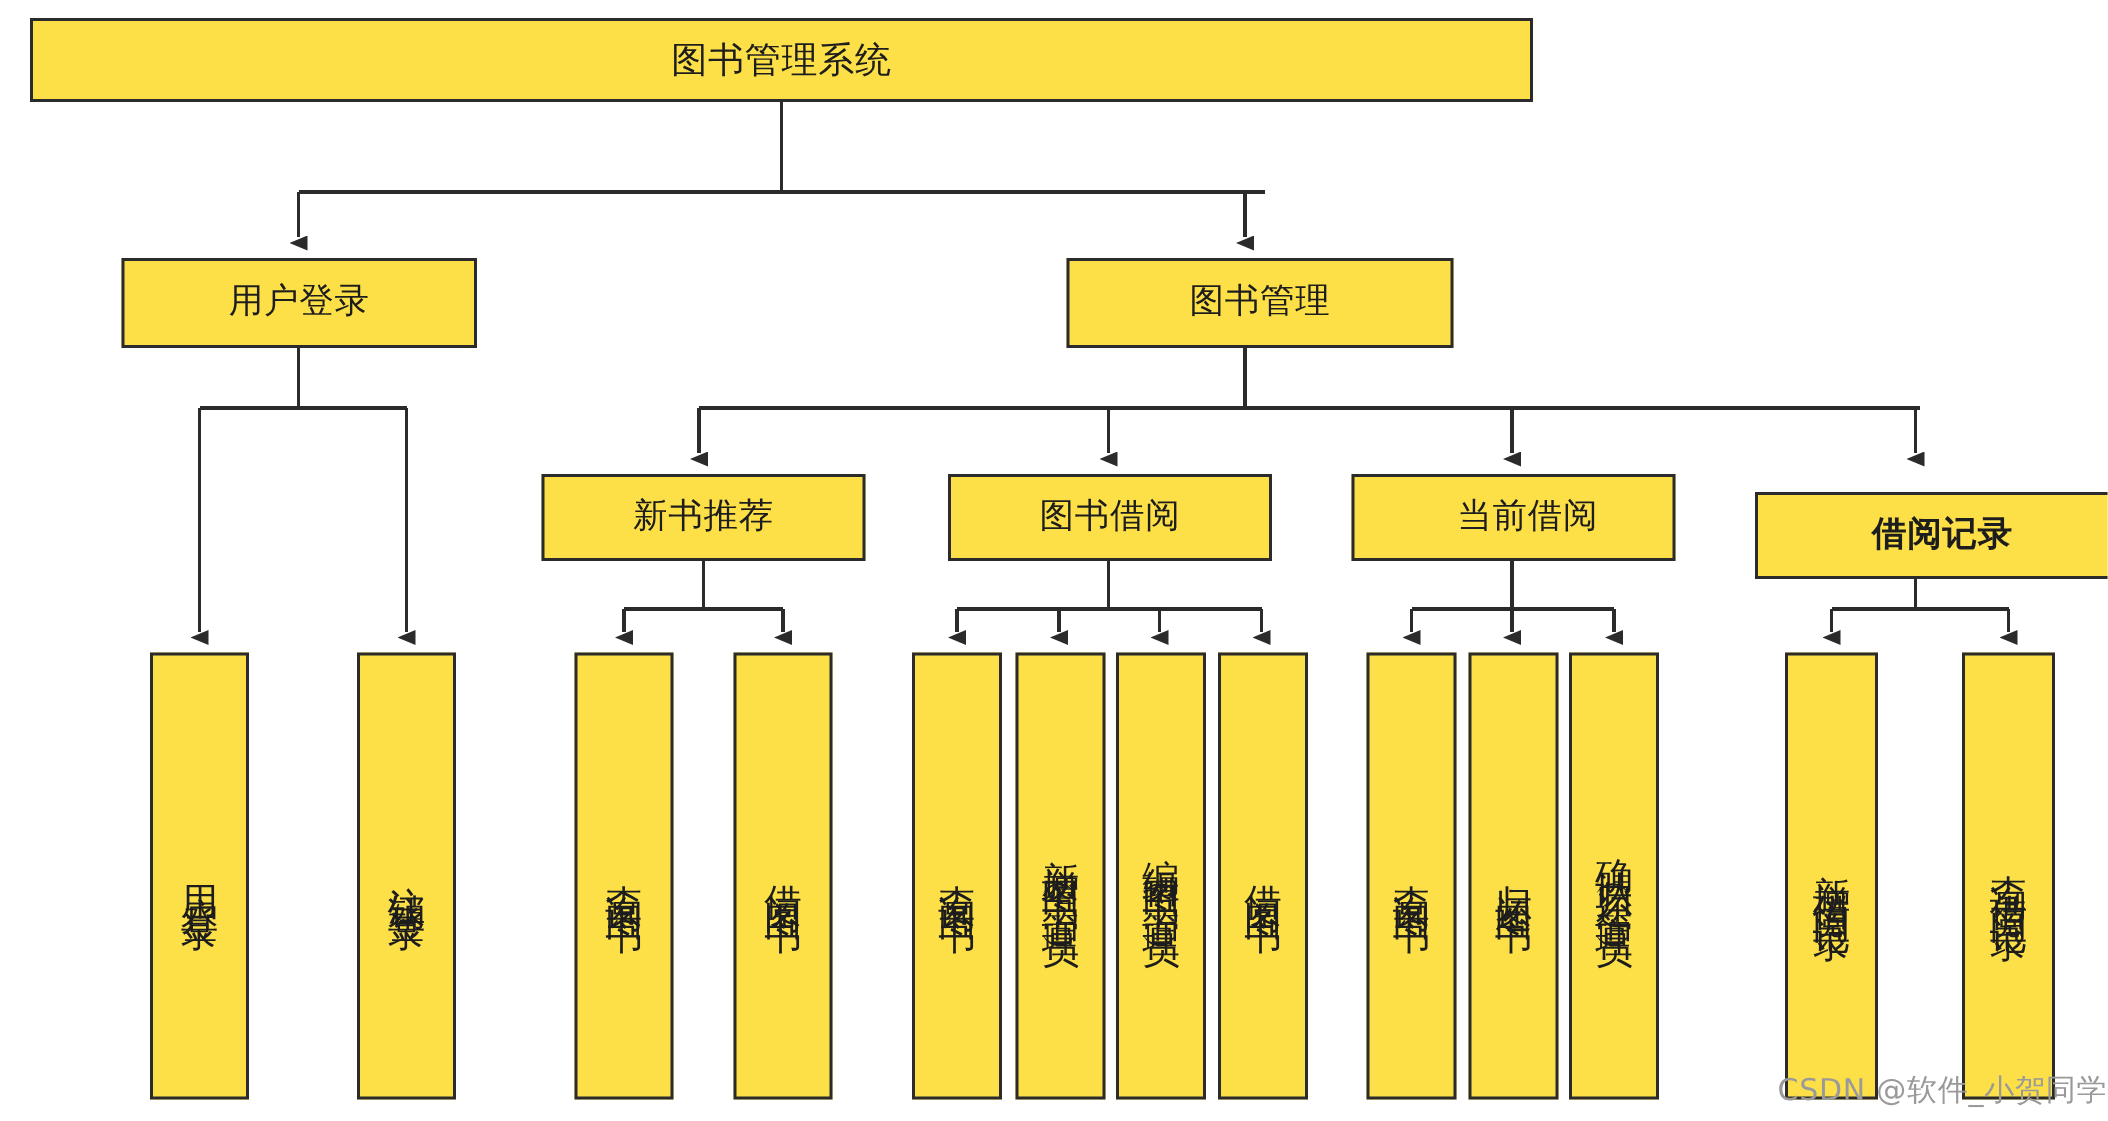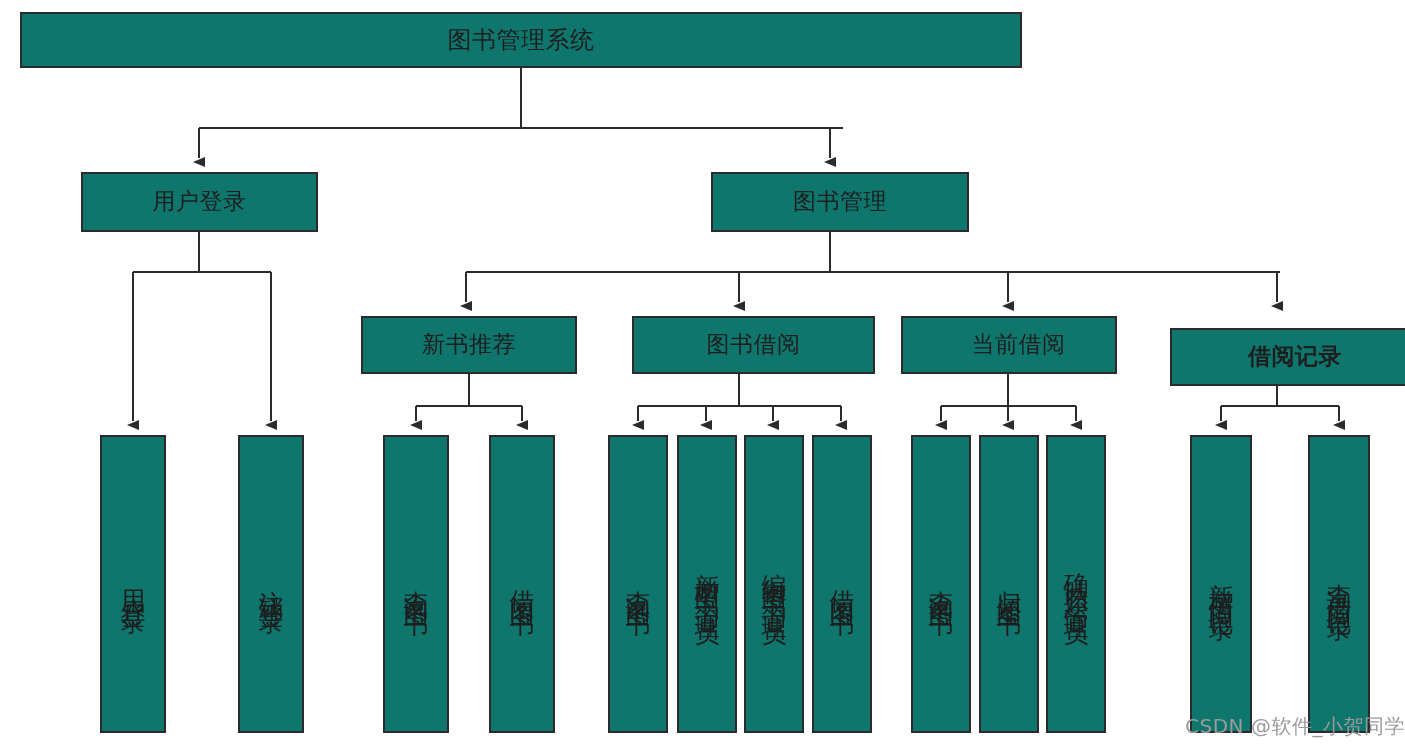--- a/index.html
+++ b/index.html
@@ -24,21 +24,21 @@
     position: absolute;
     left: 0;
     top: 0;
     width: 1405px;
     height: 747px;
     pointer-events: none;
   }
   .node {
     position: absolute;
     box-sizing: border-box;
-    background: #0f766e;
+    background: #fde047;
     border: 2.4px solid #2b2b2b;
     display: flex;
     align-items: center;
     justify-content: center;
     overflow: hidden;
   }
   .node-label {
     color: #1d1d1d;
     text-align: center;
     line-height: 1.18;
@@ -140,21 +140,21 @@
   <div class="node horiz" style="left:81px; top:172px; width:237px; height:60px;">
     <span class="node-label">用户登录</span>
   </div>
   <div class="node horiz" style="left:711px; top:172px; width:258px; height:60px;">
     <span class="node-label">图书管理</span>
   </div>
 
   <div class="node horiz" style="left:361px; top:316px; width:216px; height:58px;">
     <span class="node-label">新书推荐</span>
   </div>
-  <div class="node horiz" style="left:632px; top:316px; width:243px; height:58px;">
+  <div class="node horiz" style="left:632px; top:316px; width:216px; height:58px;">
     <span class="node-label">图书借阅</span>
   </div>
   <div class="node horiz" style="left:901px; top:316px; width:216px; height:58px;padding-left:19px;">
     <span class="node-label">当前借阅</span>
   </div>
   <div class="node horiz" style="left:1170px; top:328px; width:250px; height:58px;font-weight:bold;">
     <span class="node-label">借阅记录</span>
   </div>
 
   <div class="node vert" style="left:100px; top:435px; width:66px; height:298px;">

